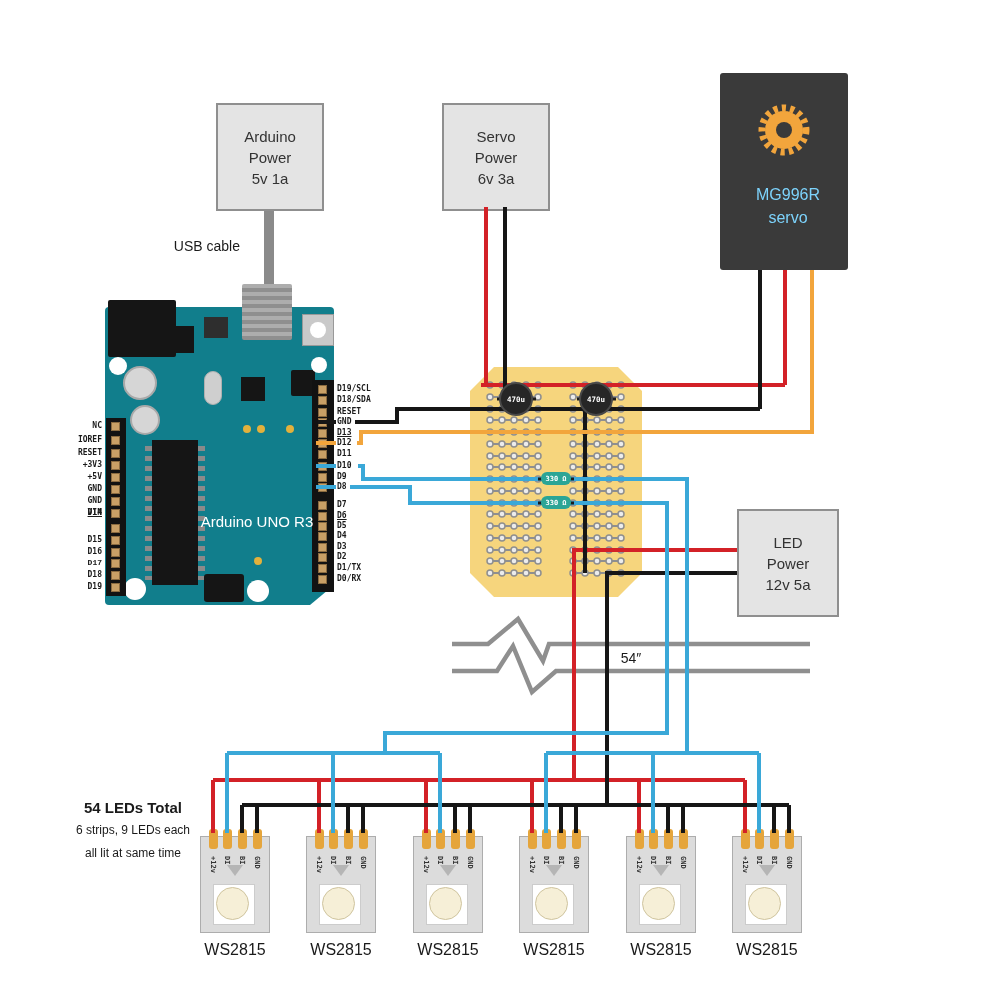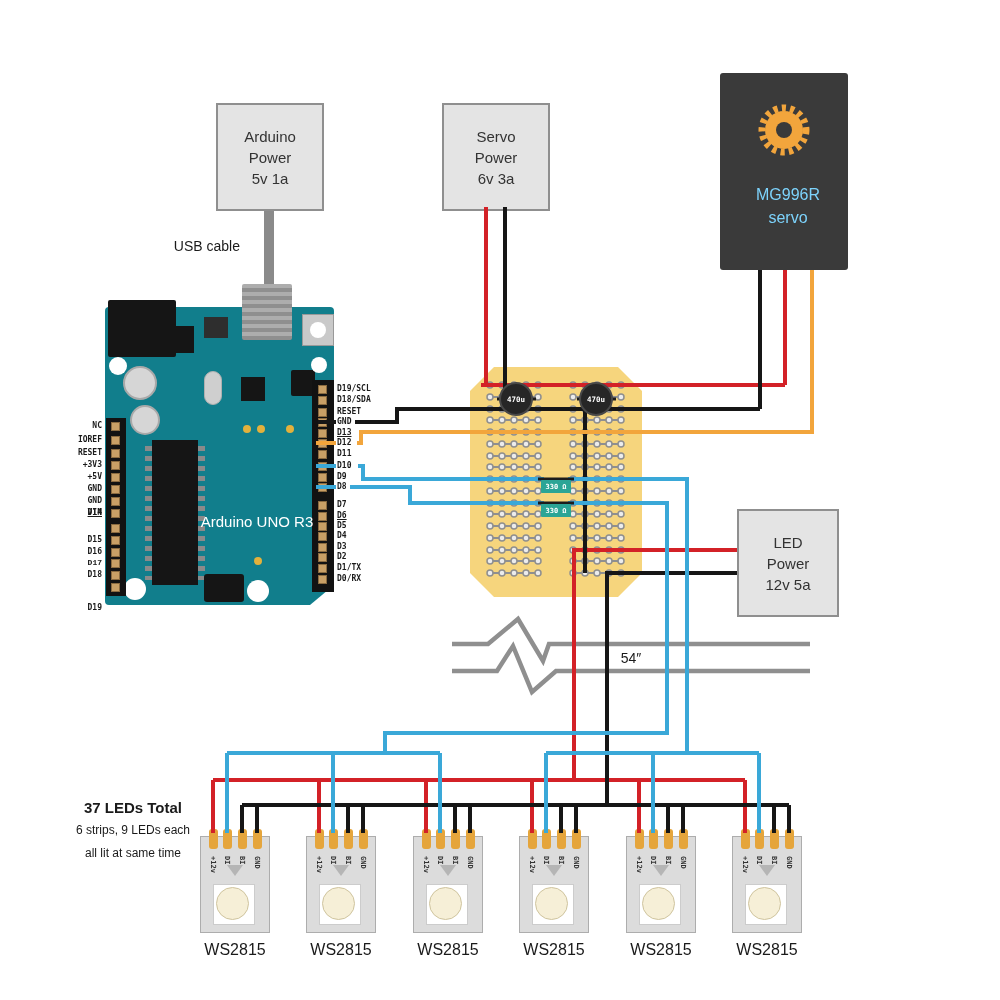--- a/index.html
+++ b/index.html
@@ -32,22 +32,22 @@
      transform:rotate(90deg);transform-origin:left top;white-space:nowrap;}
   .strip-tri{position:absolute;left:27px;top:36px;width:0;height:0;
      border-left:8px solid transparent;border-right:8px solid transparent;border-top:11px solid #b5b5b5;}
   .strip-led{position:absolute;left:13px;top:55px;width:40px;height:39px;background:#fff;border:1px solid #ccc;}
   .strip-circle{position:absolute;left:16px;top:58px;width:33px;height:33px;border-radius:50%;
      background:#f6efd7;border:1px solid #cfc49e;box-sizing:border-box;}
   .strip-caption{position:absolute;left:-5px;top:112px;width:80px;text-align:center;font-size:16px;color:#1a1a1a;}
   .cap470{position:absolute;width:34px;height:34px;border-radius:50%;background:#262626;border:2px solid #484848;
      box-sizing:border-box;display:flex;align-items:center;justify-content:center;
      font:700 7.5px "DejaVu Sans Mono",monospace;color:#fff;z-index:6;}
-  .res330{position:absolute;width:30px;height:13px;border-radius:1px;background:#2ba596;
-     display:flex;align-items:center;justify-content:center;font:700 7px "DejaVu Sans Mono",monospace;color:#fff;z-index:6;margin-top:8px;}
+  .res330{position:absolute;width:30px;height:13px;border-radius:6px;background:#2ba596;
+     display:flex;align-items:center;justify-content:center;font:700 7px "DejaVu Sans Mono",monospace;color:#fff;z-index:6;}
   .note{position:absolute;color:#1a1a1a;}
   svg.wires{position:absolute;left:0;top:0;z-index:5;pointer-events:none;}
   .z6{z-index:6;}
 </style>
 </head>
 <body>
 
 <div id="stage">
 
   <div class="bb"></div>
@@ -101,21 +101,21 @@
       <div class="pin-label pl-left" style="top: 508px; text-decoration: underline;">D14</div>
       <div class="pad" style="left: 111px; top: 535.5px;"></div>
       <div class="pin-label pl-left" style="top: 535px;">D15</div>
       <div class="pad" style="left: 111px; top: 547.5px;"></div>
       <div class="pin-label pl-left" style="top: 547px;">D16</div>
       <div class="pad" style="left: 111px; top: 558.5px;"></div>
       <div class="pin-label pl-left" style="top: 558px; font-family: Liberation Mono, monospace;">D17</div>
       <div class="pad" style="left: 111px; top: 570.5px;"></div>
       <div class="pin-label pl-left" style="top: 570px;">D18</div>
       <div class="pad" style="left: 111px; top: 582.5px;"></div>
-      <div class="pin-label pl-left" style="top: 582px; margin-top: 21px;">D19</div>
+      <div class="pin-label pl-left" style="top: 582px;">D19</div>
       <div class="pad" style="left: 318px; top: 384.5px;"></div>
       <div class="pin-label pl-right" style="top: 384px;">D19/SCL</div>
       <div class="pad" style="left: 318px; top: 395.5px;"></div>
       <div class="pin-label pl-right" style="top: 395px;">D18/SDA</div>
       <div class="pad" style="left: 318px; top: 407.5px;"></div>
       <div class="pin-label pl-right" style="top: 407px;">RESET</div>
       <div class="pad" style="left: 318px; top: 417.5px;"></div>
       <div class="pin-label pl-right" style="top: 417px;">GND</div>
       <div class="pad" style="left: 318px; top: 428.5px;"></div>
       <div class="pin-label pl-right" style="top: 428px; text-decoration: underline;">D13</div>
@@ -545,17 +545,17 @@
     </g>
   </svg>
 
   <div class="cap470" style="left:499px;top:382px;">470u</div>
   <div class="cap470" style="left:579px;top:382px;">470u</div>
   <div class="res330" style="left:541px;top:472px;">330 Ω</div>
   <div class="res330" style="left:541px;top:496px;">330 Ω</div>
 
   <div class="note z6" style="left:148px;top:238px;width:92px;text-align:right;font-size:14px;">USB cable</div>
   <div class="note z6" style="left:606px;top:650px;width:50px;text-align:center;font-size:14px;">54″</div>
-  <div class="note z6" style="left:58px;top:799px;width:150px;text-align:center;font-size:15px;font-weight:600;">37 LEDs Total</div>
+  <div class="note z6" style="left:58px;top:799px;width:150px;text-align:center;font-size:15px;font-weight:600;">54 LEDs Total</div>
   <div class="note z6" style="left:48px;top:823px;width:170px;text-align:center;font-size:12px;">6 strips, 9 LEDs each</div>
   <div class="note z6" style="left:58px;top:846px;width:150px;text-align:center;font-size:12px;">all lit at same time</div>
 
 </div>
 
 </body></html>

